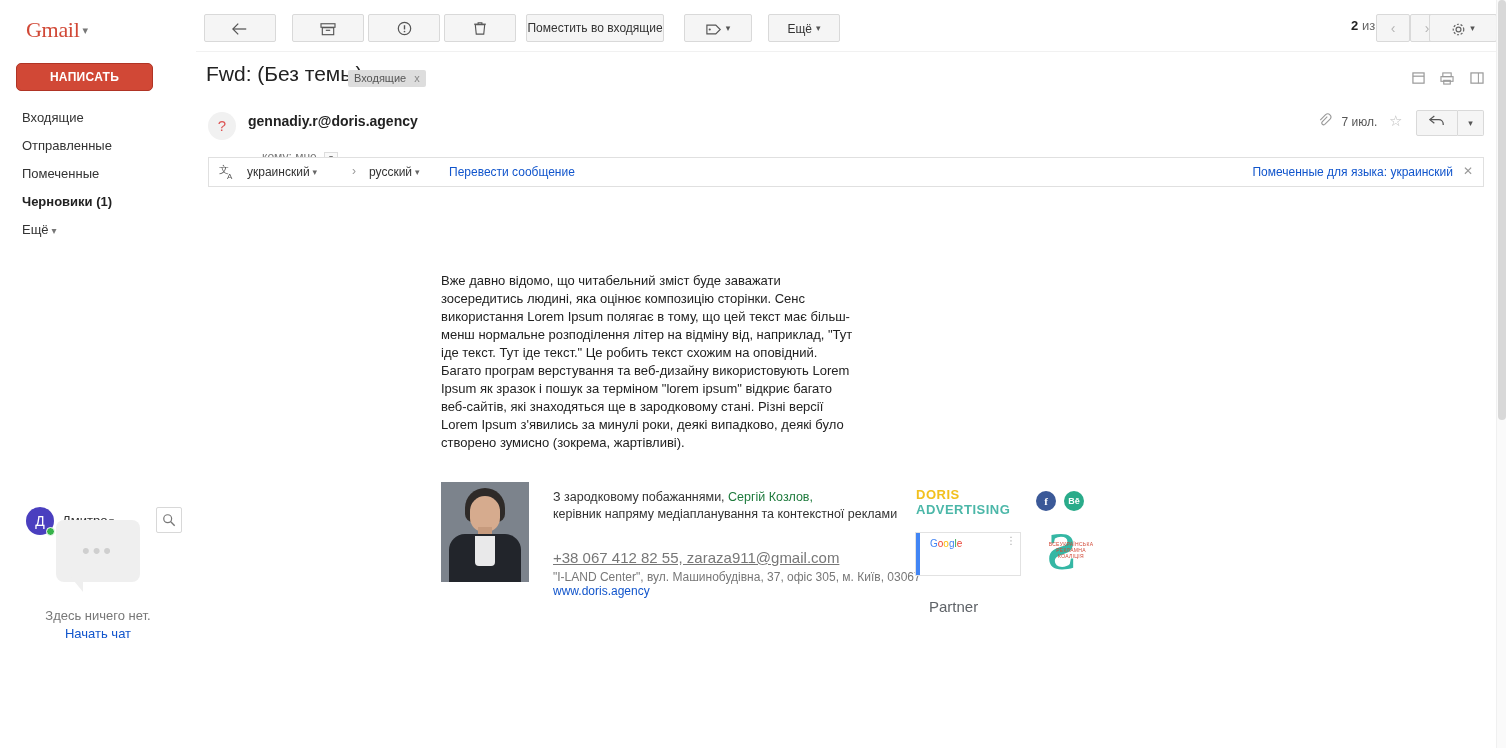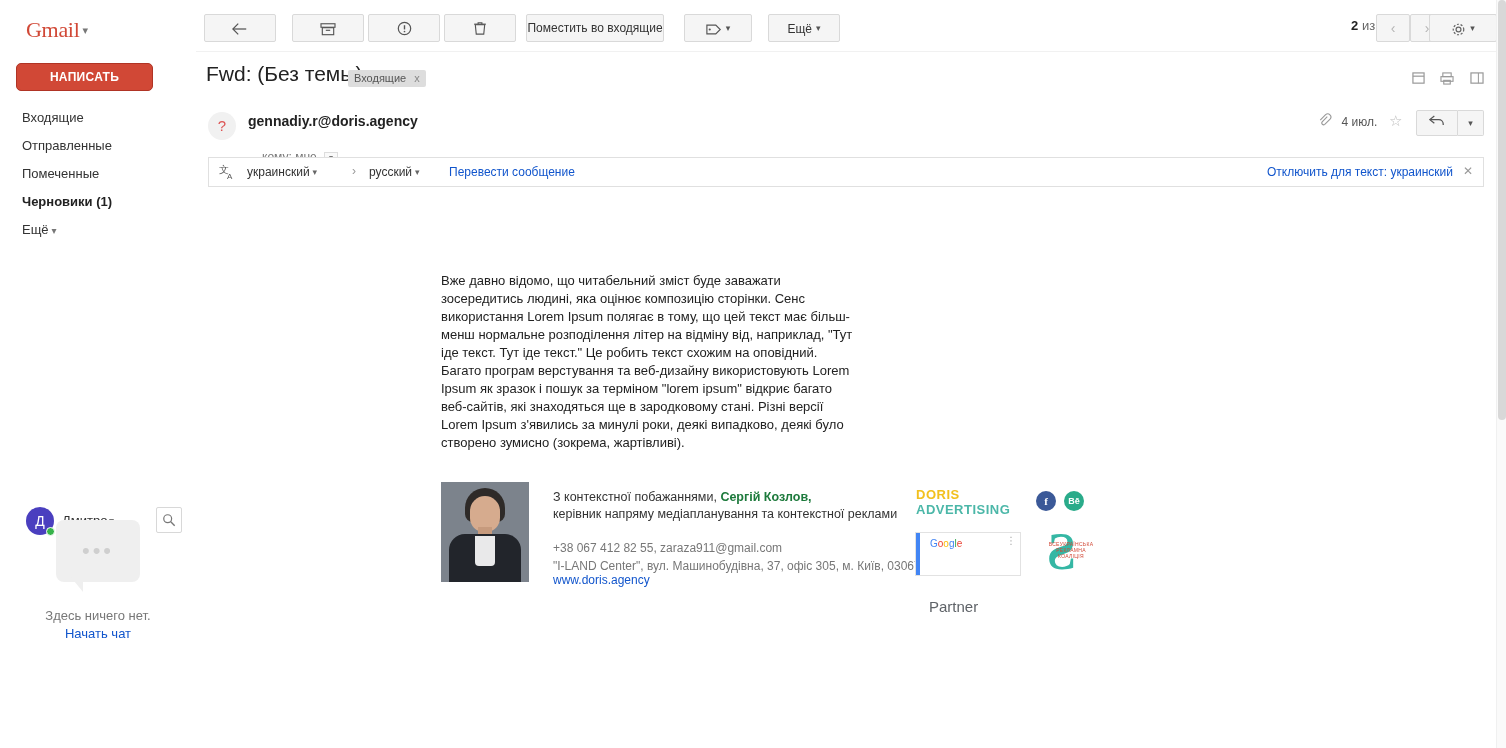--- a/index.html
+++ b/index.html
@@ -233,23 +233,23 @@
   .sig-photo .body {
     position: absolute; left: 8px; top: 52px; width: 72px; height: 48px;
     background: #22252b; border-radius: 16px 16px 0 0;
   }
   .sig-photo .shirt {
     position: absolute; left: 34px; top: 54px; width: 20px; height: 30px;
     background: #e9e9ea; border-radius: 0 0 4px 4px;
   }
   .sig-text { position: absolute; left: 112px; top: 8px; width: 600px; }
   .sig-line1 { font-size: 12.5px; color: #333; }
-  .sig-line1 .name { color: #1d7a3c; font-weight: bold; margin-top: 12px; }
+  .sig-line1 .name { color: #1d7a3c; font-weight: normal; margin-top: 12px; }
   .sig-line2 { font-size: 12.5px; color: #333; margin-top: 3px; }
-  .sig-line3 { font-size: 12px; color: #777; margin-top: 20px; }
+  .sig-line3 { font-size: 15px; color: #777; margin-top: 28px; text-decoration: underline; }
   .sig-line4 { font-size: 12px; color: #777; margin-top: 4px; }
   .sig-link { font-size: 12px; color: #1155cc; margin-top: 0; cursor: pointer; }
 
   .doris-logo { position: absolute; left: 475px; top: 5px; }
   .doris-logo .l1 { font-size: 13px; font-weight: bold; color: #f2c01e; letter-spacing: 0.5px; }
   .doris-logo .l2 { font-size: 13px; font-weight: bold; color: #4bb7a8; letter-spacing: 0.5px; }
 
   .soc { position: absolute; top: 9px; width: 20px; height: 20px; border-radius: 50%;
          color: #fff; font-size: 11px; text-align: center; line-height: 20px; cursor: pointer; }
   .soc-fb { left: 595px; background: #3b5998; font-family: "Liberation Serif", serif; font-weight: bold; }
@@ -431,21 +431,21 @@
       <span>мне</span>
       <span class="dd">▾</span>
     </div>
 
     <div class="hdr-right">
       <span class="clip">
         <svg width="15" height="13" viewBox="0 0 16 14">
             <path d="M11 4 L5.5 9.5 a2 2 0 0 0 2.8 2.8 L14 6.6 a3.4 3.4 0 0 0-4.8-4.8 L3.4 7.6" stroke="#999" stroke-width="1.2" fill="none"></path>
           </svg>
       </span>
-      <span class="date">4 июл.</span>
+      <span class="date">7 июл.</span>
       <span class="star">☆</span>
       <span class="reply-btn">
         <svg width="16" height="13" viewBox="0 0 18 14">
           <path d="M6 2 L1 6 L6 10" stroke="#555" stroke-width="1.4" fill="none"></path>
           <path d="M1.6 6 H11 a5 5 0 0 1 5 5 v1" stroke="#555" stroke-width="1.4" fill="none"></path>
         </svg>
       </span><span class="more-btn">▾</span>
     </div>
 
     <div class="translate-bar">
@@ -456,37 +456,37 @@
         </svg>
       </span>
       <span class="tr-lang tr-from">
         <span>украинский</span><span class="caret-s">▾</span>
       </span>
       <span class="tr-arrow">›</span>
       <span class="tr-lang tr-to">
         <span>русский</span><span class="caret-s">▾</span>
       </span>
       <span class="tr-action">Перевести сообщение</span>
-      <span class="tr-off">Отключить для текст: украинский</span>
+      <span class="tr-off">Помеченные для языка: украинский</span>
       <span class="tr-close">✕</span>
     </div>
 
     <div class="body-text">Вже давно відомо, що читабельний зміст буде заважати зосередитись людині, яка оцінює композицію сторінки. Сенс використання Lorem Ipsum полягає в тому, що цей текст має більш-менш нормальне розподілення літер на відміну від, наприклад, "Тут іде текст. Тут іде текст." Це робить текст схожим на оповідний. Багато програм верстування та веб-дизайну використовують Lorem Ipsum як зразок і пошук за терміном "lorem ipsum" відкриє багато веб-сайтів, які знаходяться ще в зародковому стані. Різні версії Lorem Ipsum з'явились за минулі роки, деякі випадково, деякі було створено зумисно (зокрема, жартівливі).</div>
 
     <div class="sig">
       <div class="sig-photo">
         <div class="hair"></div>
           <div class="face"></div>
           <div class="neck"></div>
         <div class="body"></div>
           <div class="shirt"></div>
       </div>
       <div class="sig-text">
         <div class="sig-line1">
-          <span>З контекстної побажаннями,</span>
+          <span>З зародковому побажаннями,</span>
           <span class="name">Сергій Козлов,</span>
         </div>
         <div class="sig-line2">керівник напряму медіапланування та контекстної реклами</div>
         <div class="sig-line3">+38 067 412 82 55, zaraza911@gmail.com</div>
         <div class="sig-line4">"I-LAND Center", вул. Машинобудівна, 37, офіс 305, м. Київ, 03067</div>
         <div class="sig-link">www.doris.agency</div>
       </div>
 
       <div class="doris-logo">
         <div class="l1">DORIS</div>

